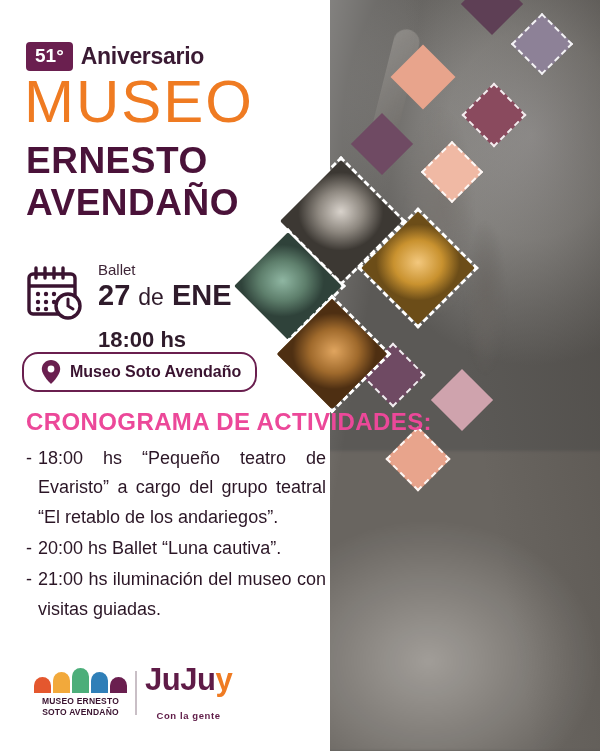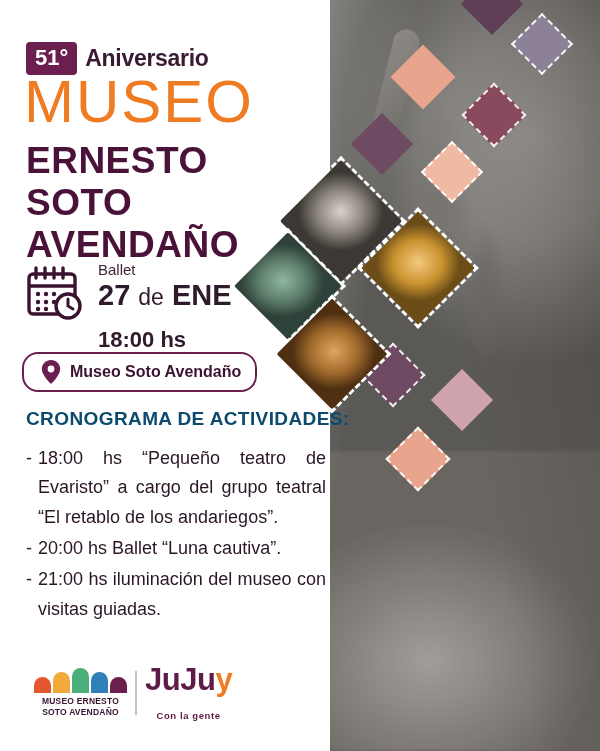--- a/index.html
+++ b/index.html
@@ -127,21 +127,21 @@
     left: 26px;
     top: 42px;
     display: flex;
     align-items: center;
     gap: 8px;
   }
   .aniv-badge {
     background: #6a1f4f;
     color: #ffffff;
     font-weight: 700;
-    font-size: 22px;
+    font-size: 19px;
     padding: 3px 9px 4px 9px;
     border-radius: 4px;
     letter-spacing: 0px;
   }
   .aniv-word {
     color: #3a1a33;
     font-weight: 700;
     font-size: 23px;
     letter-spacing: -0.3px;
   }
@@ -225,23 +225,23 @@
     font-size: 16px;
     font-weight: 700;
     color: #3a1330;
   }
 
   
   .sched-title {
     position: absolute;
     left: 26px;
     top: 408px;
-    font-size: 19px;
-    font-weight: 700;
-    color: #0c4a6e;
+    font-size: 24px;
+    font-weight: 700;
+    color: #ec4899;
     letter-spacing: 0.4px;
   }
   .sched-list {
     position: absolute;
     left: 26px;
     top: 444px;
     width: 300px;
     font-size: 18px;
     color: #2b1626;
     line-height: 1.63;
@@ -358,21 +358,20 @@
 
   <div class="aniv">
     <span class="aniv-badge">51°</span>
     <span class="aniv-word">Aniversario</span>
   </div>
 
   <div class="museo">MUSEO</div>
 
   <div class="name-lines">
     <div>ERNESTO</div>
-    <div>SOTO</div>
     <div>AVENDAÑO</div>
   </div>
 
   <div class="date-block">
     <div class="cal-icon">
       <svg width="62" height="62" viewBox="0 0 62 62" aria-hidden="true">
         <rect x="5" y="12" width="46" height="40" rx="4" fill="none" stroke="#3a1330" stroke-width="3.4"></rect>
         <line x1="5" y1="24" x2="51" y2="24" stroke="#3a1330" stroke-width="3.4"></line>
         <line x1="12" y1="6" x2="12" y2="16" stroke="#3a1330" stroke-width="3.4" stroke-linecap="round"></line>
         <line x1="21" y1="6" x2="21" y2="16" stroke="#3a1330" stroke-width="3.4" stroke-linecap="round"></line>

